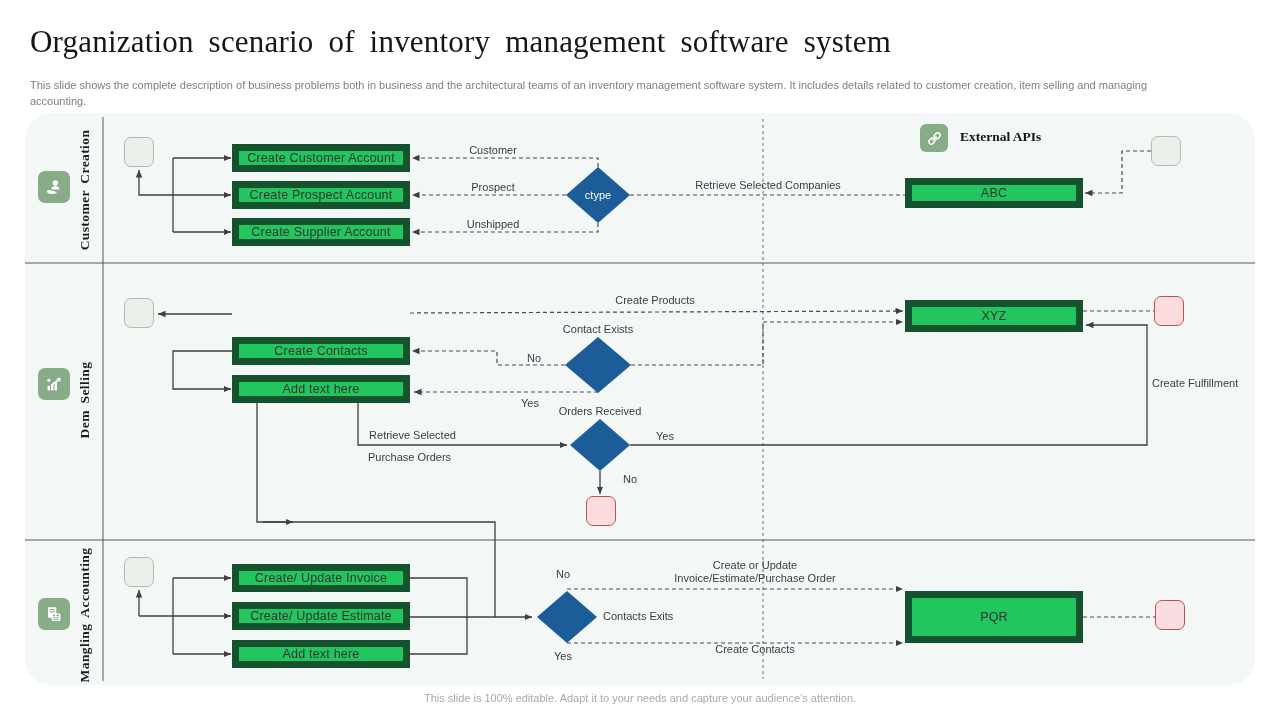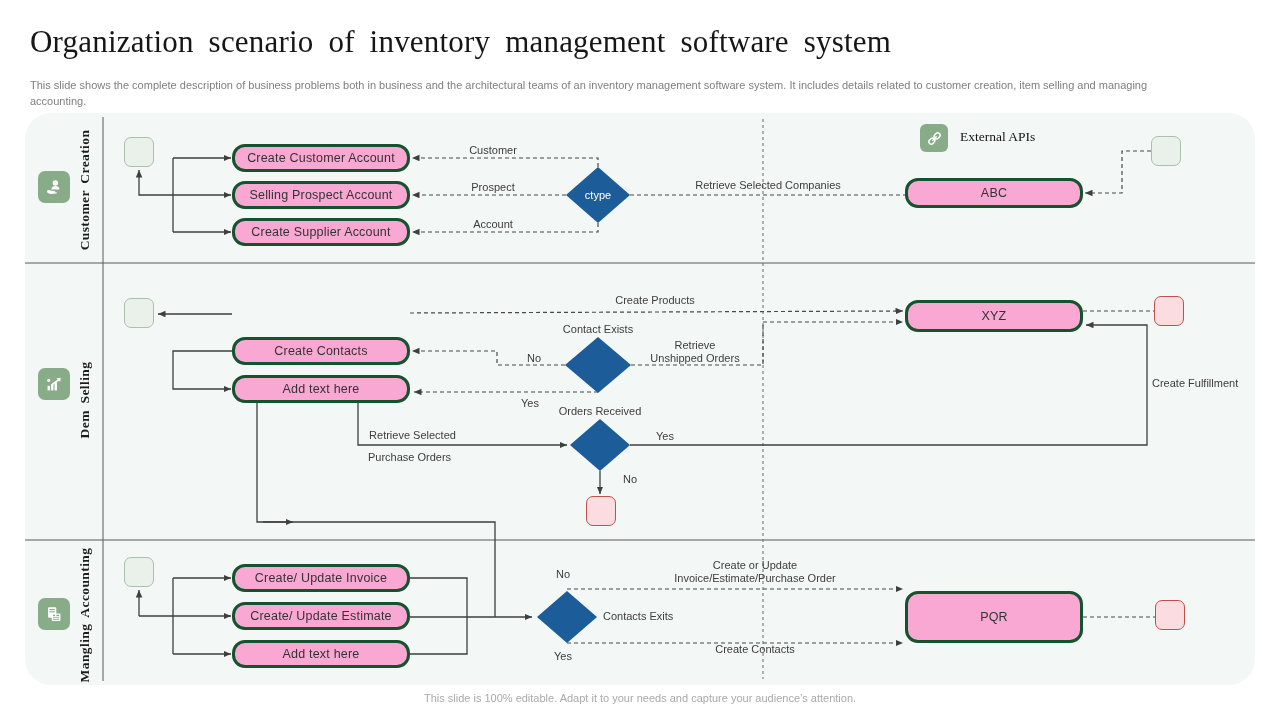--- a/index.html
+++ b/index.html
@@ -17,34 +17,34 @@
   .canvas { position:absolute; left:25px; top:113px; width:1230px; height:572px;
             background:#f3f7f5; border-radius:26px; }
   .layer { position:absolute; left:0; top:0; }
 
   .laneicon { position:absolute; width:32px; height:32px; background:#88ab88; border-radius:7px;
               display:flex; align-items:center; justify-content:center; }
   .lane-label { position:absolute; width:170px; height:16px; text-align:center;
                 font-family:"Liberation Serif",serif; font-weight:700; font-size:13.5px; color:#1c1c1c;
                 letter-spacing:.4px; word-spacing:3px; transform:rotate(-90deg); white-space:nowrap; }
 
-  .pbox { position:absolute; background:#f9a8d4; border:3px solid #14532d; border-radius:13px;
+  .pbox { position:absolute; background:#22c55e; border:7px solid #14532d; border-radius:0;
           display:flex; align-items:center; justify-content:center;
           font-size:12.5px; color:#333; letter-spacing:.2px; }
   .startnode { position:absolute; width:30px; height:30px; background:#eaf1ea;
                border:1px solid #abc0ab; border-radius:7px; }
   .endnode { position:absolute; width:30px; height:30px; background:#fbdde1;
              border:1px solid #c0504d; border-radius:7px; }
 
   .lbl { position:absolute; font-size:11px; color:#3d3d3d; text-align:center; line-height:1.2; }
   .lbl.left { text-align:left; }
   .diamond-text { position:absolute; font-size:11px; color:#ffffff; text-align:center; }
 
   .ext-header { position:absolute; left:935px; top:16px; font-family:"Liberation Serif",serif;
-                font-weight:400; font-size:13.5px; color:#141414; }
+                font-weight:700; font-size:13.5px; color:#141414; }
   .apiicon { position:absolute; left:895px; top:11px; width:28px; height:28px; background:#88ab88;
              border-radius:6px; display:flex; align-items:center; justify-content:center; }
 </style>
 </head>
 <body>
 
 <div class="slide">
 
   <div class="title">Organization scenario of inventory management software system</div>
   <div class="subtitle">This slide shows the complete description of business problems both in business and the architectural teams of an inventory management software system. It includes details related to customer creation, item selling and managing accounting.</div>
@@ -160,45 +160,44 @@
 
     <div class="startnode" style="left:99px; top:24px;"></div>
     <div class="startnode" style="left:1126px; top:23px;"></div>
     <div class="startnode" style="left:99px; top:185px;"></div>
     <div class="startnode" style="left:99px; top:444px;"></div>
     <div class="endnode" style="left:1129px; top:183px;"></div>
     <div class="endnode" style="left:561px; top:383px;"></div>
     <div class="endnode" style="left:1130px; top:487px;"></div>
 
     <div class="pbox" style="left:207px; top:31px;  width:178px; height:28px;">Create Customer Account</div>
-    <div class="pbox" style="left:207px; top:68px;  width:178px; height:28px;">Selling Prospect Account</div>
+    <div class="pbox" style="left:207px; top:68px;  width:178px; height:28px;">Create Prospect Account</div>
     <div class="pbox" style="left:207px; top:105px; width:178px; height:28px;">Create Supplier Account</div>
     <div class="pbox" style="left:880px; top:65px;  width:178px; height:30px;">ABC</div>
 
     <div class="pbox" style="left:207px; top:224px; width:178px; height:28px;">Create Contacts</div>
     <div class="pbox" style="left:207px; top:262px; width:178px; height:28px;">Add text here</div>
     <div class="pbox" style="left:207px; top:451px; width:178px; height:28px;">Create/ Update Invoice</div>
 
     <div class="pbox" style="left:880px; top:187px; width:178px; height:32px;">XYZ</div>
     <div class="pbox" style="left:207px; top:489px; width:178px; height:28px;">Create/ Update Estimate</div>
     <div class="pbox" style="left:207px; top:527px; width:178px; height:28px;">Add text here</div>
     <div class="pbox" style="left:880px; top:478px; width:178px; height:52px;">PQR</div>
 
     <div class="diamond-text" style="left:543px; top:76px; width:60px;">ctype</div>
 
     <div class="lbl" style="left:436px; top:31px;  width:64px;">Customer</div>
     <div class="lbl" style="left:436px; top:68px;  width:64px;">Prospect</div>
-    <div class="lbl" style="left:436px; top:105px; width:64px;">Account</div>
+    <div class="lbl" style="left:436px; top:105px; width:64px;">Unshipped</div>
     <div class="lbl" style="left:638px; top:66px;  width:210px;">Retrieve Selected Companies</div>
 
     <div class="lbl" style="left:555px; top:181px; width:150px;">Create Products</div>
     <div class="lbl" style="left:515px; top:210px; width:116px;">Contact Exists</div>
     <div class="lbl" style="left:492px; top:239px; width:34px;">No</div>
     <div class="lbl" style="left:488px; top:284px; width:34px;">Yes</div>
-    <div class="lbl" style="left:600px; top:226px; width:140px;"><span>Retrieve</span><br><span>Unshipped Orders</span></div>
 
     <div class="lbl" style="left:515px; top:292px; width:120px;">Orders Received</div>
     <div class="lbl" style="left:325px; top:316px; width:125px;">Retrieve Selected</div>
     <div class="lbl" style="left:322px; top:338px; width:125px;">Purchase Orders</div>
     <div class="lbl" style="left:620px; top:317px; width:40px;">Yes</div>
     <div class="lbl" style="left:585px; top:360px; width:40px;">No</div>
     <div class="lbl left" style="left:1127px; top:264px; width:105px;">Create Fulfillment</div>
 
     <div class="lbl" style="left:520px; top:455px; width:36px;">No</div>
     <div class="lbl" style="left:520px; top:537px; width:36px;">Yes</div>

